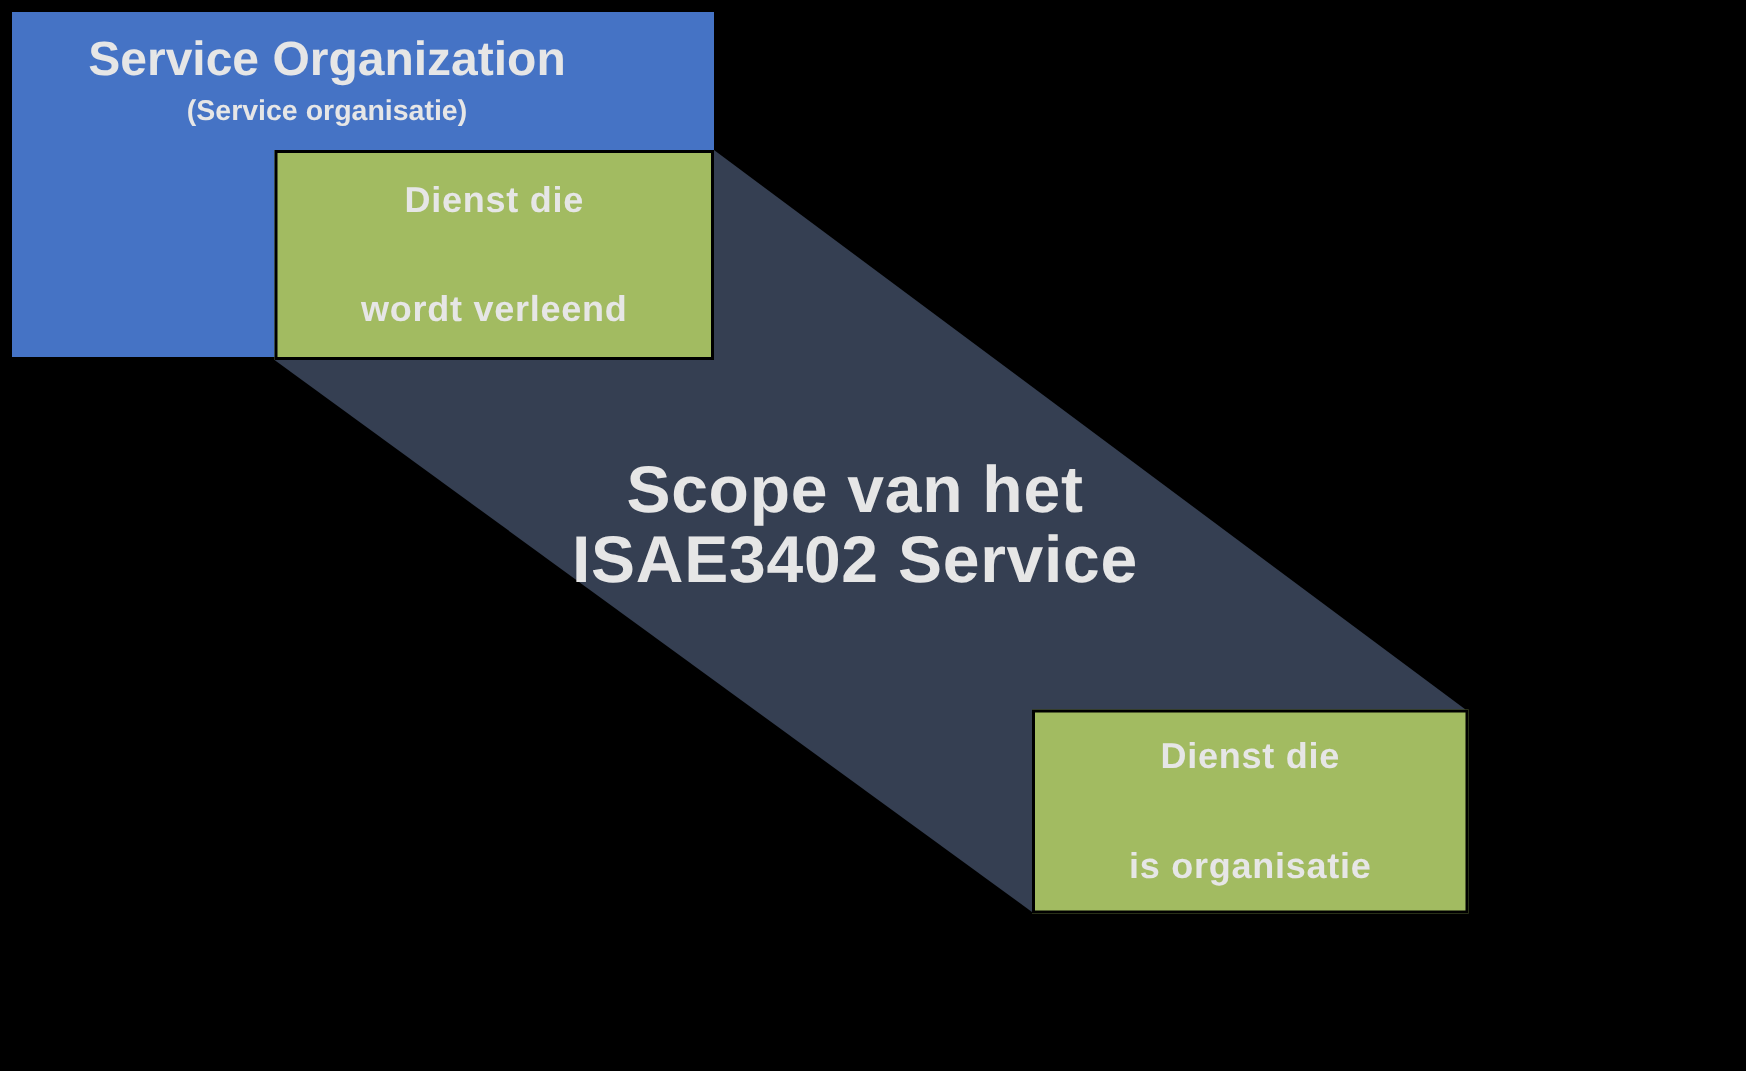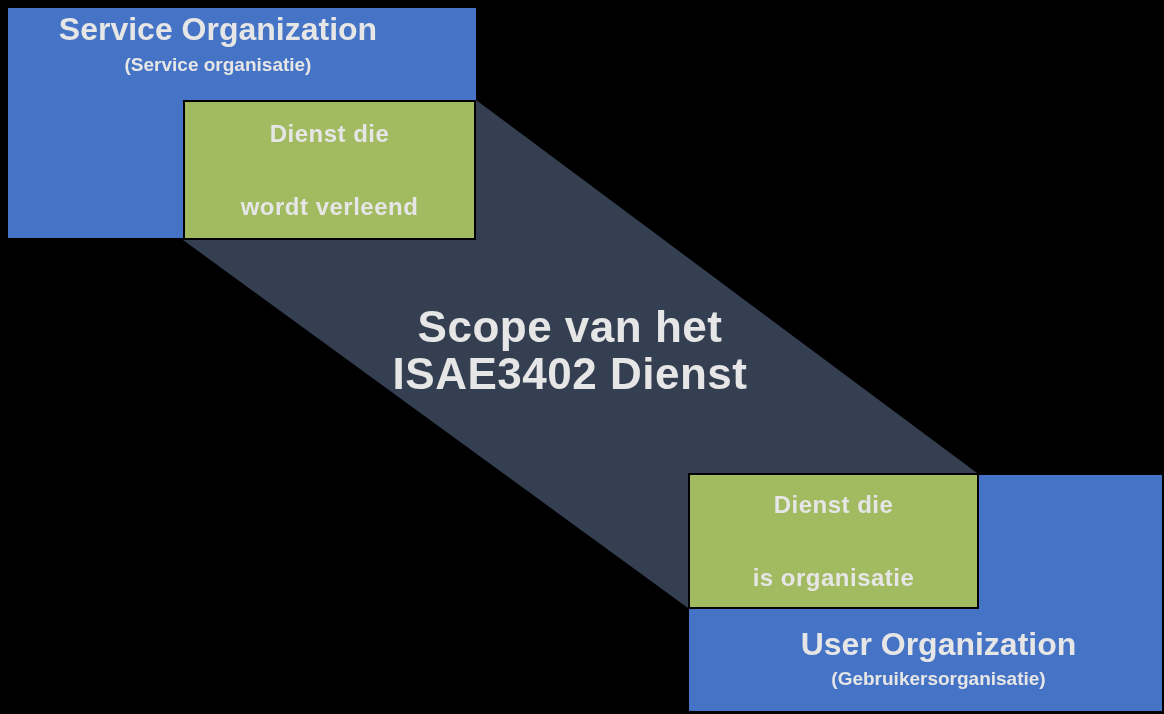--- a/index.html
+++ b/index.html
@@ -40,20 +40,21 @@
   .green-line {
     font-size: 24px;
     line-height: 31px;
     letter-spacing: 0.5px;
   }
   
   #service-org-box {
     left: 8px; top: 8px; width: 468px; height: 230px;
     z-index: 1;
     text-align: center;
+    padding-top: 10px;
     padding-right: 48px;
   }
   #service-org-box .org-title { font-size: 32px; line-height: 42px; }
   #service-org-box .org-subtitle { font-size: 19px; line-height: 24px; margin-top: 3px; }
   
   #service-provided-box { left: 183px; top: 100px; width: 293px; height: 140px; }
   
   #scope-band {
     position: absolute;
     left: 0; top: 0; width: 1164px; height: 714px;
@@ -92,31 +93,27 @@
 
   <div class="box blue-box" id="service-org-box">
     <div class="org-title">Service Organization</div>
     <div class="org-subtitle">(Service organisatie)</div>
   </div>
 
   <div id="scope-band"></div>
 
   <div id="scope-label">
     <div class="scope-line">Scope van het</div>
-    <div class="scope-line">ISAE3402 Dienst</div>
+    <div class="scope-line">ISAE3402 Service</div>
   </div>
 
   <div class="box green-box" id="service-provided-box">
     <div class="green-line">Dienst die</div>
     <div class="green-line">wordt verleend</div>
   </div>
 
-  <div class="box blue-box" id="user-org-box">
-    <div class="org-title">User Organization</div>
-    <div class="org-subtitle">(Gebruikersorganisatie)</div>
-  </div>
 
   <div class="box green-box" id="service-outsourced-box">
     <div class="green-line">Dienst die</div>
     <div class="green-line">is organisatie</div>
   </div>
 
 </div>
 
 </body></html>

